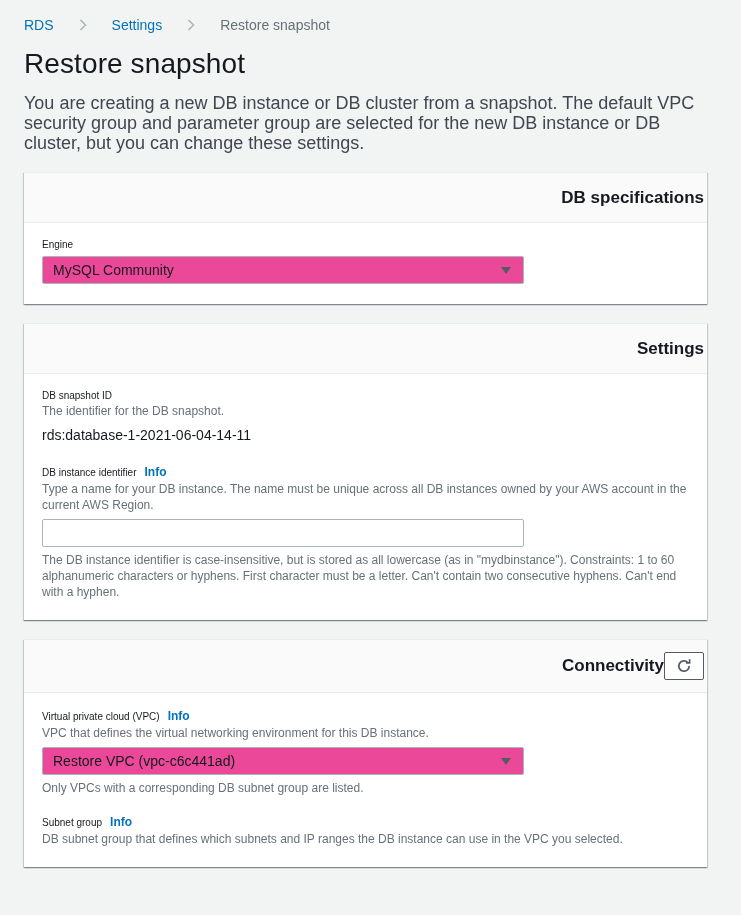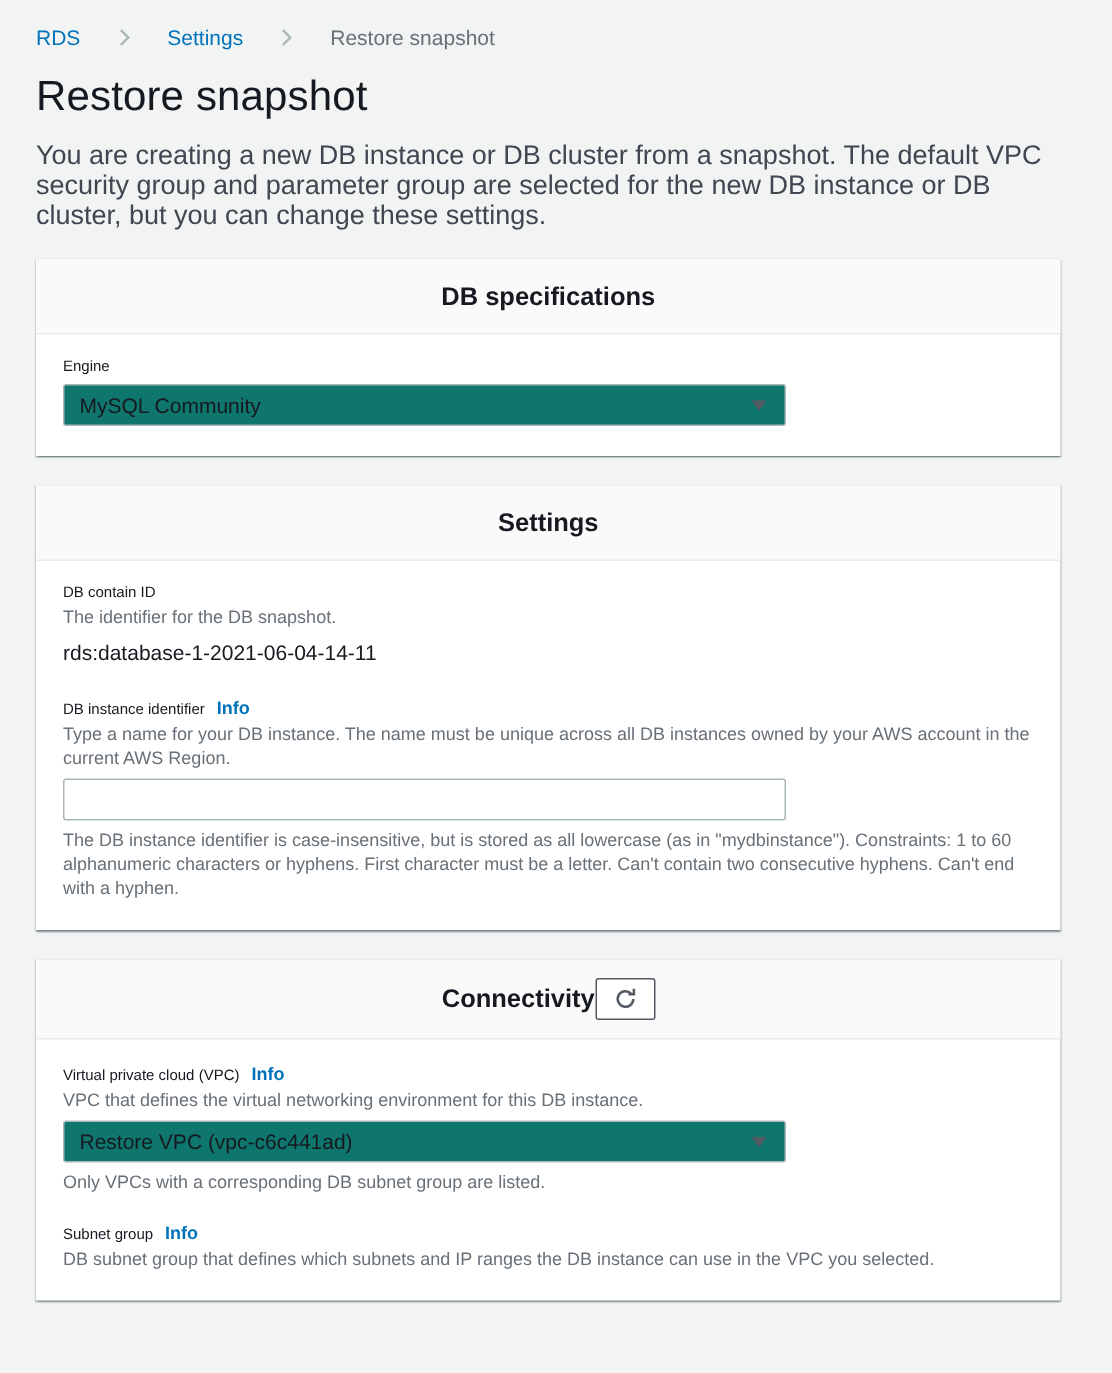--- a/index.html
+++ b/index.html
@@ -29,39 +29,39 @@
     margin-top: 19px;
     background: #ffffff;
     border-top: 1px solid #eaeded;
     box-shadow: 0 1px 1px 0 rgba(0,28,36,0.30), 1px 1px 1px 0 rgba(0,28,36,0.15), -1px 1px 1px 0 rgba(0,28,36,0.15);
   }
   .card-header {
     background: #fafafa;
     border-bottom: 1px solid #eaeded;
     padding: 12px 3px;
     min-height: 50px;
-    display: flex; align-items: center; justify-content: center;
+    display: flex; align-items: center; justify-content: flex-end;
   }
   .card-title { font-size: 17px; font-weight: 700; color: #16191f; }
   .card-body { padding: 16px 18px 20px 18px; }
 
   
   .field { margin-bottom: 20px; }
   .field:last-child { margin-bottom: 0; }
   .field-label-row { display: flex; align-items: baseline; gap: 8px; }
   .field-label { font-size: 10px; color: #16191f; }
   .info-link { font-size: 12px; font-weight: 700; color: #0073bb; text-decoration: none; cursor: pointer; }
   .field-desc { font-size: 12px; color: #687078; line-height: 16px; margin-top: 2px; max-width: 650px; }
   .field-value { font-size: 14px; color: #16191f; margin-top: 8px; }
   .field-constraint { font-size: 12px; color: #687078; line-height: 16px; margin-top: 5px; max-width: 650px; }
 
   
   .select-control {
     width: 482px; height: 28px; margin-top: 6px;
-    background: #0f766e; border: 1px solid #aab7b8; border-radius: 2px;
+    background: #ec4899; border: 1px solid #aab7b8; border-radius: 2px;
     display: flex; align-items: center; justify-content: space-between;
     padding: 0 12px 0 10px; cursor: pointer;
   }
   .select-value { font-size: 14px; color: #16191f; }
   .caret-down {
     width: 0; height: 0;
     border-left: 5px solid transparent; border-right: 5px solid transparent;
     border-top: 7px solid #545b64;
   }
   .text-input {
@@ -132,21 +132,21 @@
   </section>
 
   <section class="card">
     <div class="card-header">
       <h2 class="card-title">Settings</h2>
     </div>
     <div class="card-body">
 
       <div class="field" style="margin-bottom:22px;">
         <div class="field-label-row">
-          <span class="field-label">DB contain ID</span>
+          <span class="field-label">DB snapshot ID</span>
         </div>
         <div class="field-desc">The identifier for the DB snapshot.</div>
         <div class="field-value">rds:database-1-2021-06-04-14-11</div>
       </div>
 
       <div class="field">
         <div class="field-label-row">
           <span class="field-label">DB instance identifier</span>
           <a class="info-link">Info</a>
         </div>

